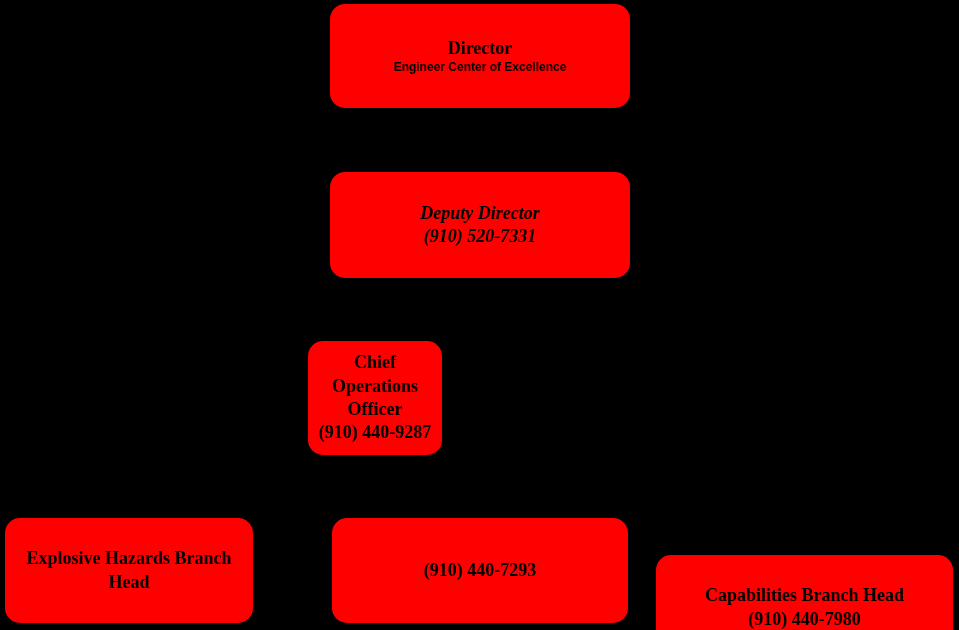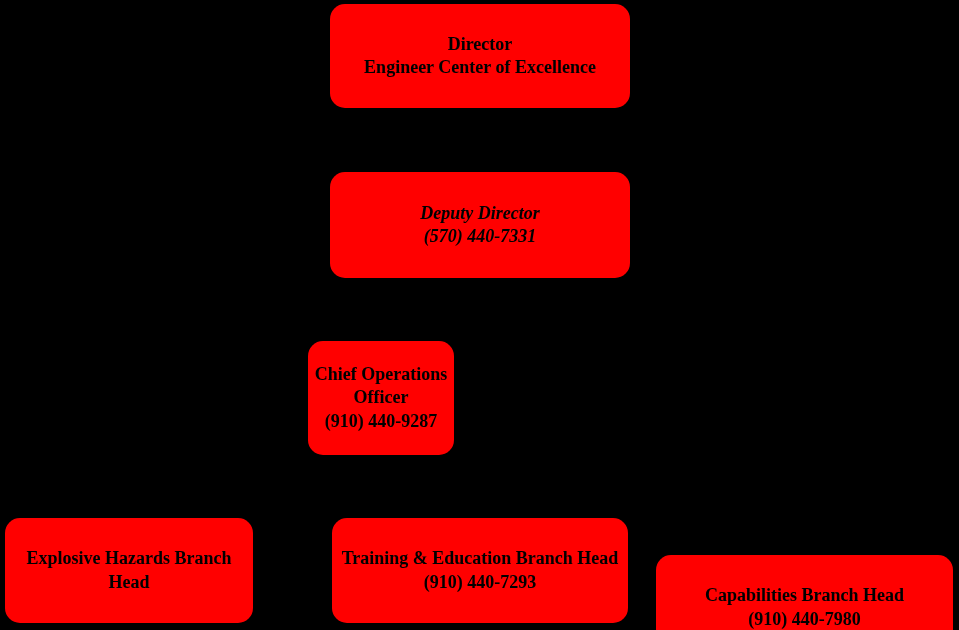--- a/index.html
+++ b/index.html
@@ -27,56 +27,55 @@
     box-sizing: border-box;
   }
   .line {
     font-family: "Liberation Serif", "DejaVu Serif", serif;
     font-weight: bold;
     font-size: 18px;
     line-height: 1.3;
     color: var(--node-text, #000000);
   }
   .line.sans {
-    font-family: Liberation Serif, serif;
-    font-size: 18px;
+    font-family: Liberation Sans, sans-serif;
+    font-size: 12px;
   }
   #node-director       { left: 330px; top:   4px; width: 300px; height: 104px; }
   #node-deputy         { left: 330px; top: 172px; width: 300px; height: 106px; font-style: italic; }
-  #node-coo            { left: 308px; top: 341px; width: 146px; height: 114px; padding: 0 2px; }
+  #node-coo            { left: 308px; top: 341px; width: 134px; height: 114px; padding: 0 2px; }
   #node-explosive      { left:   5px; top: 518px; width: 248px; height: 105px; }
   #node-training       { left: 332px; top: 518px; width: 296px; height: 105px; }
   #node-capabilities   { left: 656px; top: 518px; width: 297px; height: 105px; margin-top: 37px; }
 </style>
 </head>
 <body>
 
 <div class="canvas">
 
   <div class="node" id="node-director">
     <div class="line">Director</div>
     <div class="line sans">Engineer Center of Excellence</div>
   </div>
 
   <div class="node" id="node-deputy">
     <div class="line">Deputy Director</div>
-    <div class="line">(570) 440-7331</div>
+    <div class="line">(910) 520-7331</div>
   </div>
 
   <div class="node" id="node-coo">
     <div class="line">Chief Operations Officer</div>
     <div class="line">(910) 440-9287</div>
   </div>
 
   <div class="node" id="node-explosive">
     <div class="line">Explosive Hazards Branch Head</div>
   </div>
 
   <div class="node" id="node-training">
-    <div class="line">Training &amp; Education Branch Head</div>
     <div class="line">(910) 440-7293</div>
   </div>
 
   <div class="node" id="node-capabilities">
     <div class="line">Capabilities Branch Head</div>
     <div class="line">(910) 440-7980</div>
   </div>
 
 </div>
 

